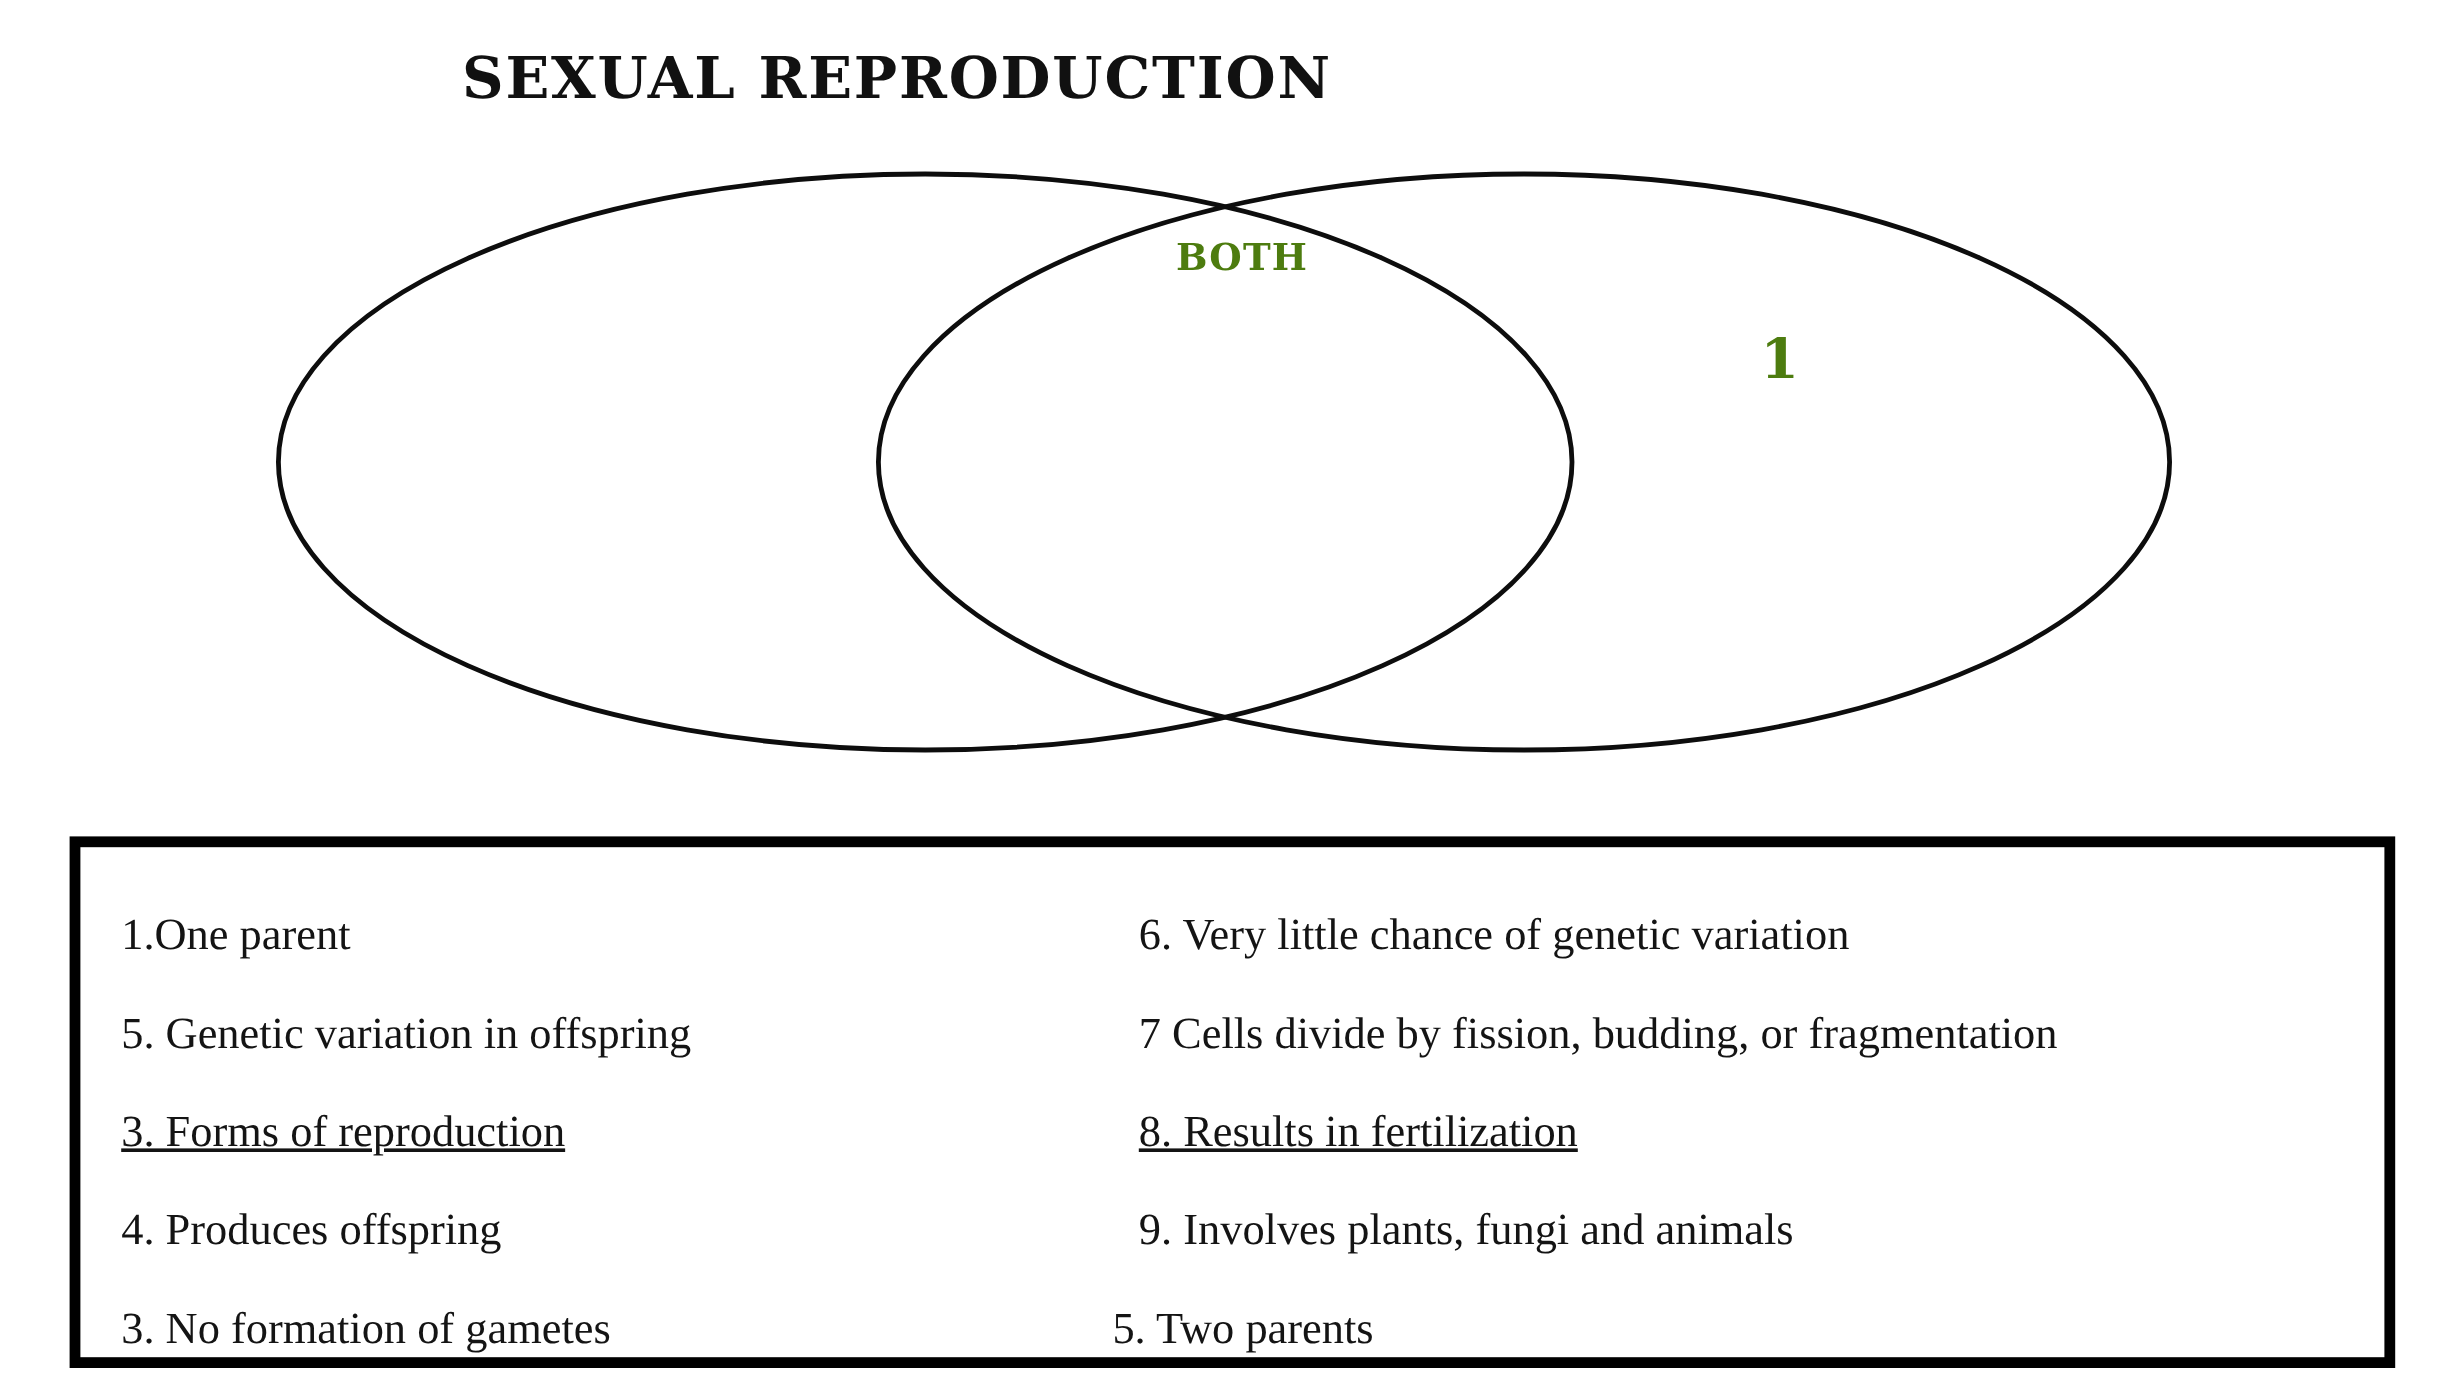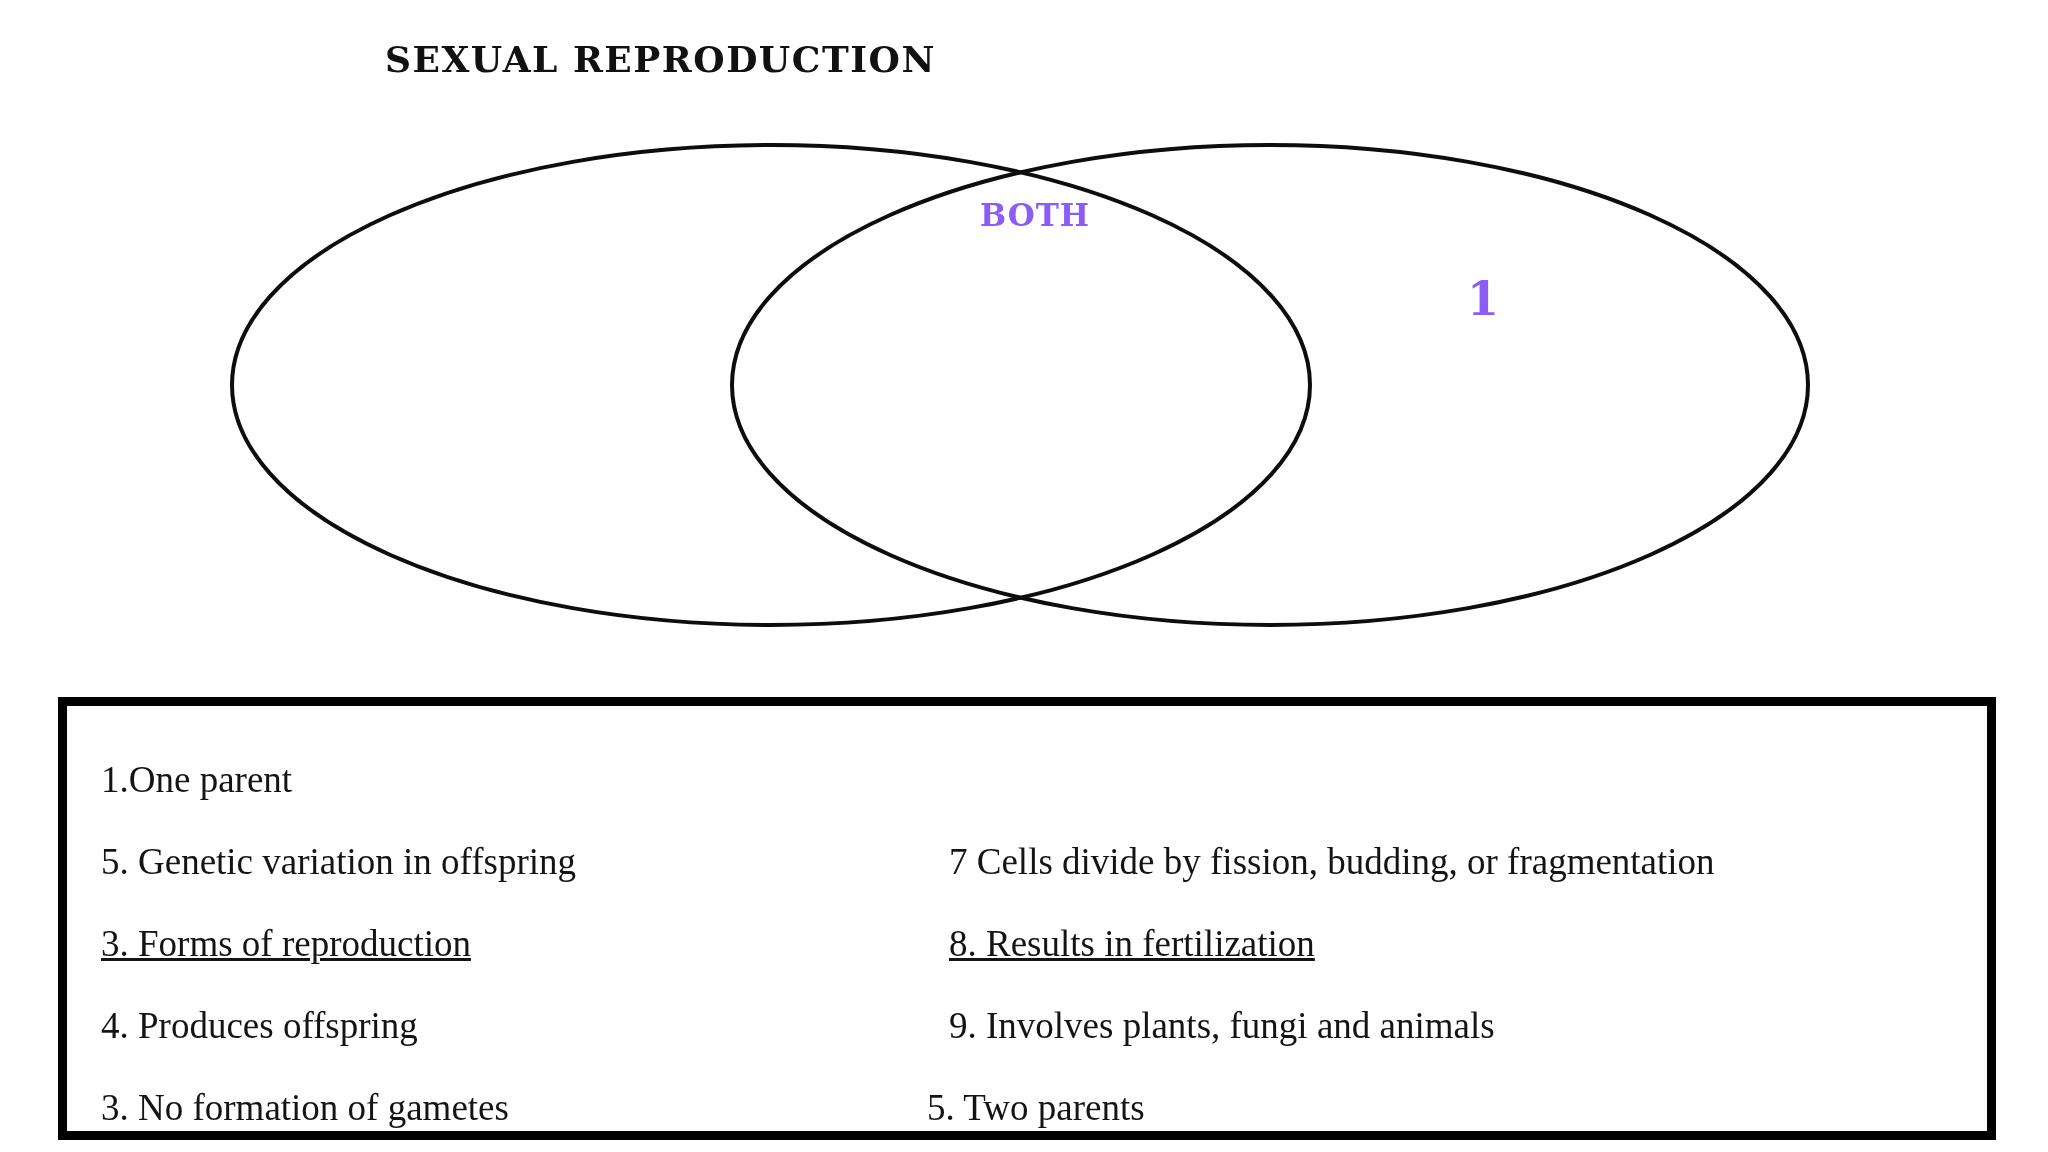--- a/index.html
+++ b/index.html
@@ -22,21 +22,21 @@
     top: 0;
     width: 2048px;
     height: 1152px;
   }
 
   
   .venn-heading {
     position: absolute;
     font-family: "DejaVu Serif", "Liberation Serif", serif;
     font-weight: bold;
-    font-size: 36px;
+    font-size: 48px;
     letter-spacing: 1.5px;
     white-space: nowrap;
     color: #111111;
   }
   #heading-left {
     left: 385px;
     top: 38px;
   }
   #heading-right {
     left: 1293px;
@@ -55,21 +55,21 @@
     fill: none;
     stroke: #0d0d0d;
     stroke-width: 4;
   }
 
   .venn-label {
     position: absolute;
     font-family: "DejaVu Serif", "Liberation Serif", serif;
     font-weight: bold;
     white-space: nowrap;
-    color: #8b5cf6;
+    color: #4d7c0f;
   }
   #label-both {
     left: 980px;
     top: 197px;
     font-size: 31px;
     letter-spacing: 1px;
   }
   #label-right-count {
     left: 1467px;
     top: 272px;
@@ -148,20 +148,21 @@
 
       <div class="bank-column" id="bank-column-left">
         <div class="bank-item row0">1.One parent</div>
         <div class="bank-item row1">5. Genetic variation in offspring</div>
         <div class="bank-item row2">3. Forms of reproduction</div>
         <div class="bank-item row3">4. Produces offspring</div>
         <div class="bank-item row4">3. No formation of gametes</div>
       </div>
 
       <div class="bank-column" id="bank-column-right">
+        <div class="bank-item row0">6. Very little chance of genetic variation</div>
         <div class="bank-item row1">7 Cells divide by fission, budding, or fragmentation</div>
         <div class="bank-item row2">8. Results in fertilization</div>
         <div class="bank-item row3">9. Involves plants, fungi and animals</div>
         <div class="bank-item row4">5. Two parents</div>
       </div>
 
     </div>
   </div>
 
 </div>

